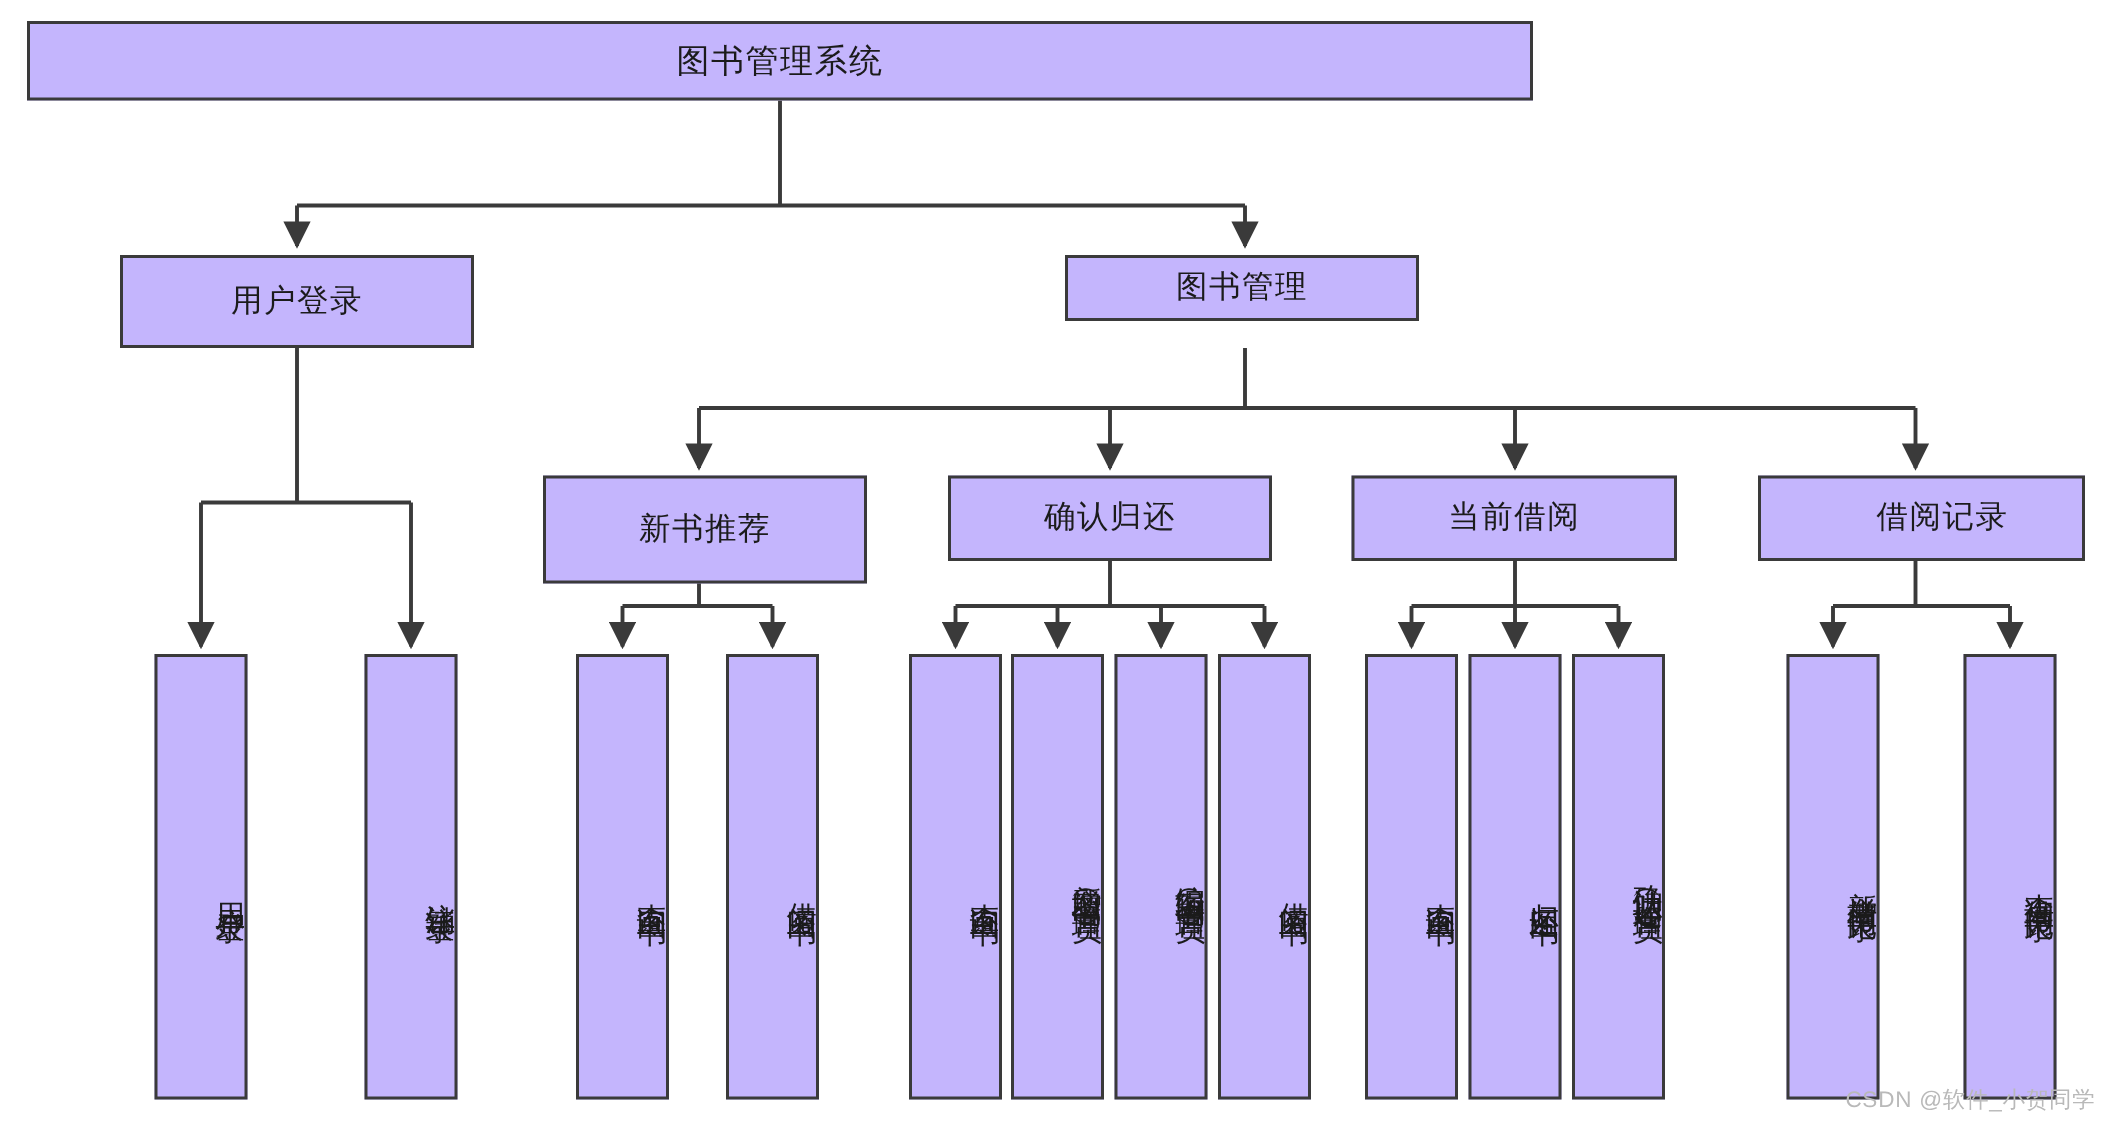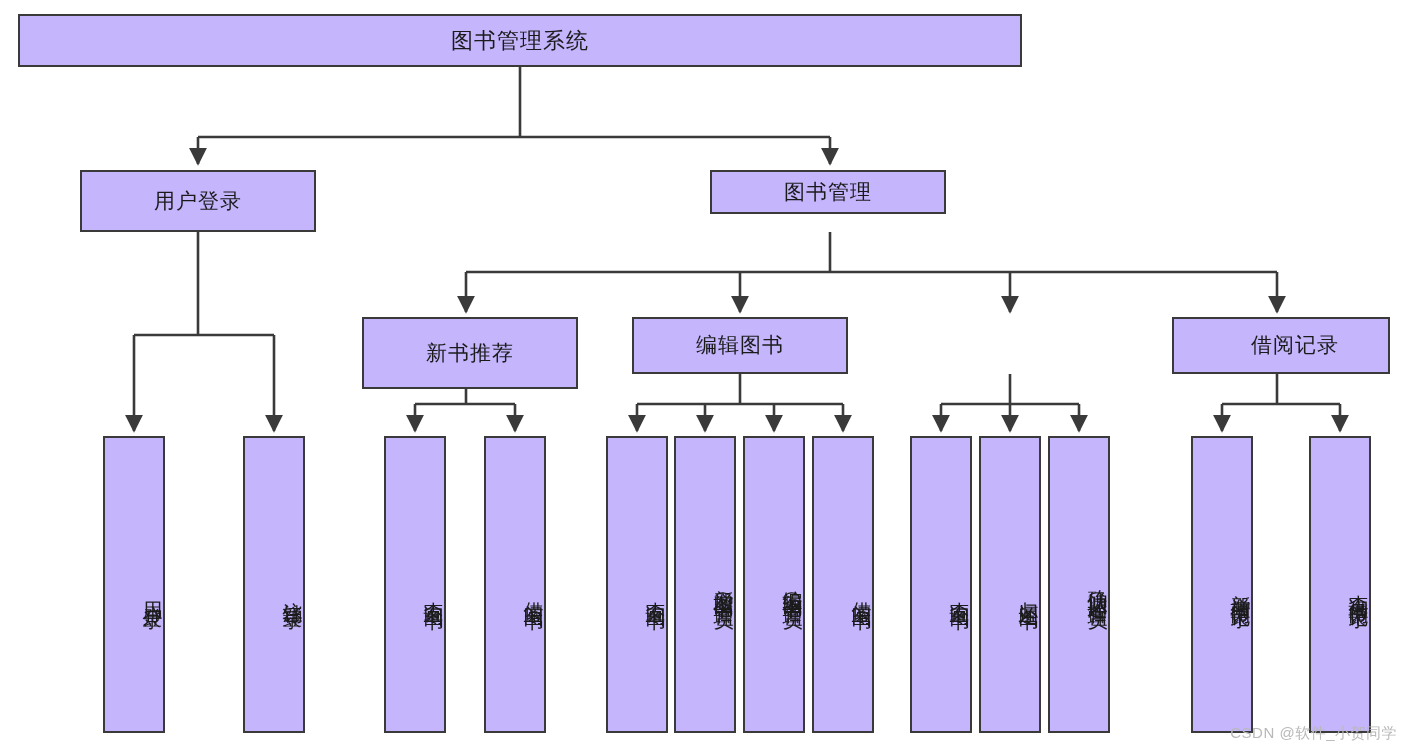--- a/index.html
+++ b/index.html
@@ -122,21 +122,24 @@
     <span>用户登录</span>
   </div>
   <div class="node" style="left:710px;top:170px;width:236px;height:44px;">
     <span>图书管理</span>
   </div>
 
   <div class="node" style="left:362px;top:317px;width:216px;height:72px;">
     <span>新书推荐</span>
   </div>
   <div class="node" style="left:632px;top:317px;width:216px;height:57px;">
-    <span>编辑图书</span>
+    <span>确认归还</span>
+  </div>
+  <div class="node" style="left:901px;top:317px;width:217px;height:57px;">
+    <span>当前借阅</span>
   </div>
   <div class="node" style="left:1172px;top:317px;width:218px;height:57px;padding-left:28px;">
     <span>借阅记录</span>
   </div>
 
   <div class="node leaf" style="left:103px;top:436px;width:62px;height:297px;">
     <span>用户登录</span>
   </div>
   <div class="node leaf" style="left:243px;top:436px;width:62px;height:297px;">
     <span>注销登录</span>

